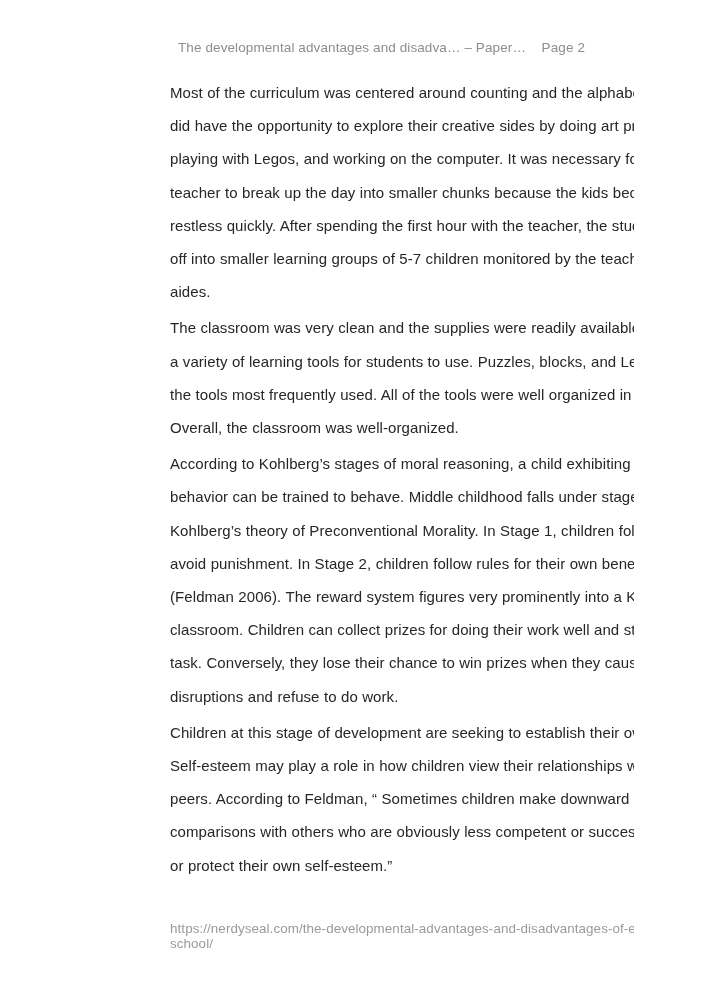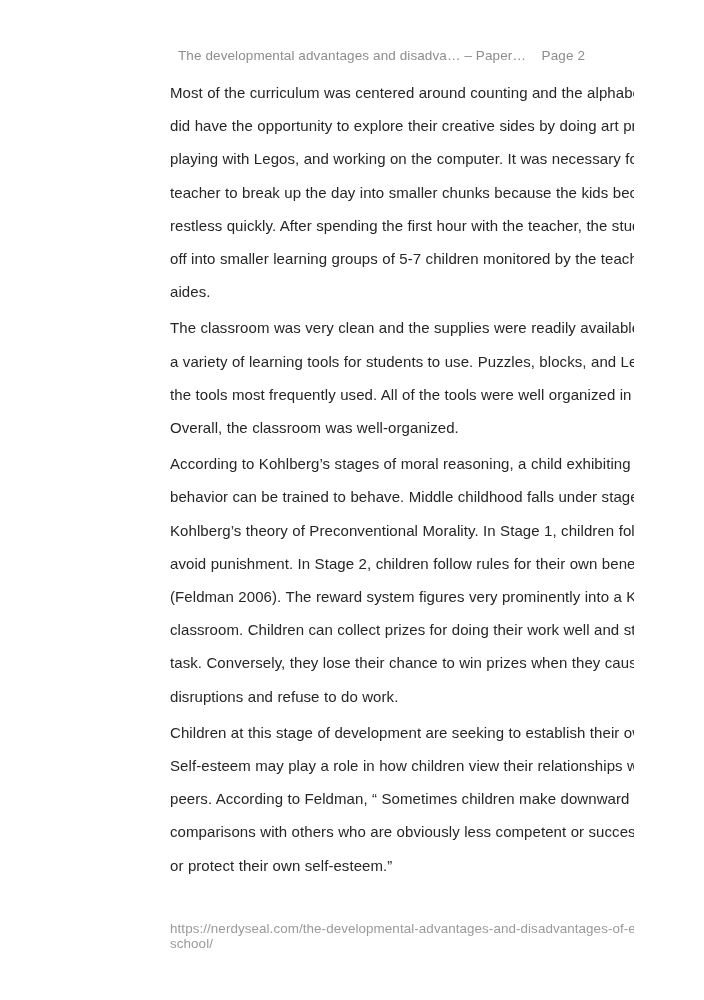--- a/index.html
+++ b/index.html
@@ -37,21 +37,20 @@
     letter-spacing: 0.1px;
     white-space: nowrap;
   }
   .page-header .doc-title {
     overflow: hidden;
     text-overflow: ellipsis;
     padding-right: 12px;
   }
   .page-header .page-number {
     flex: 0 0 auto;
-    margin-top: 8px;
   }
 
   
   .content {
     position: absolute;
     top: 76px;
     left: 100px;
     width: 552px;
   }
   .content p {

